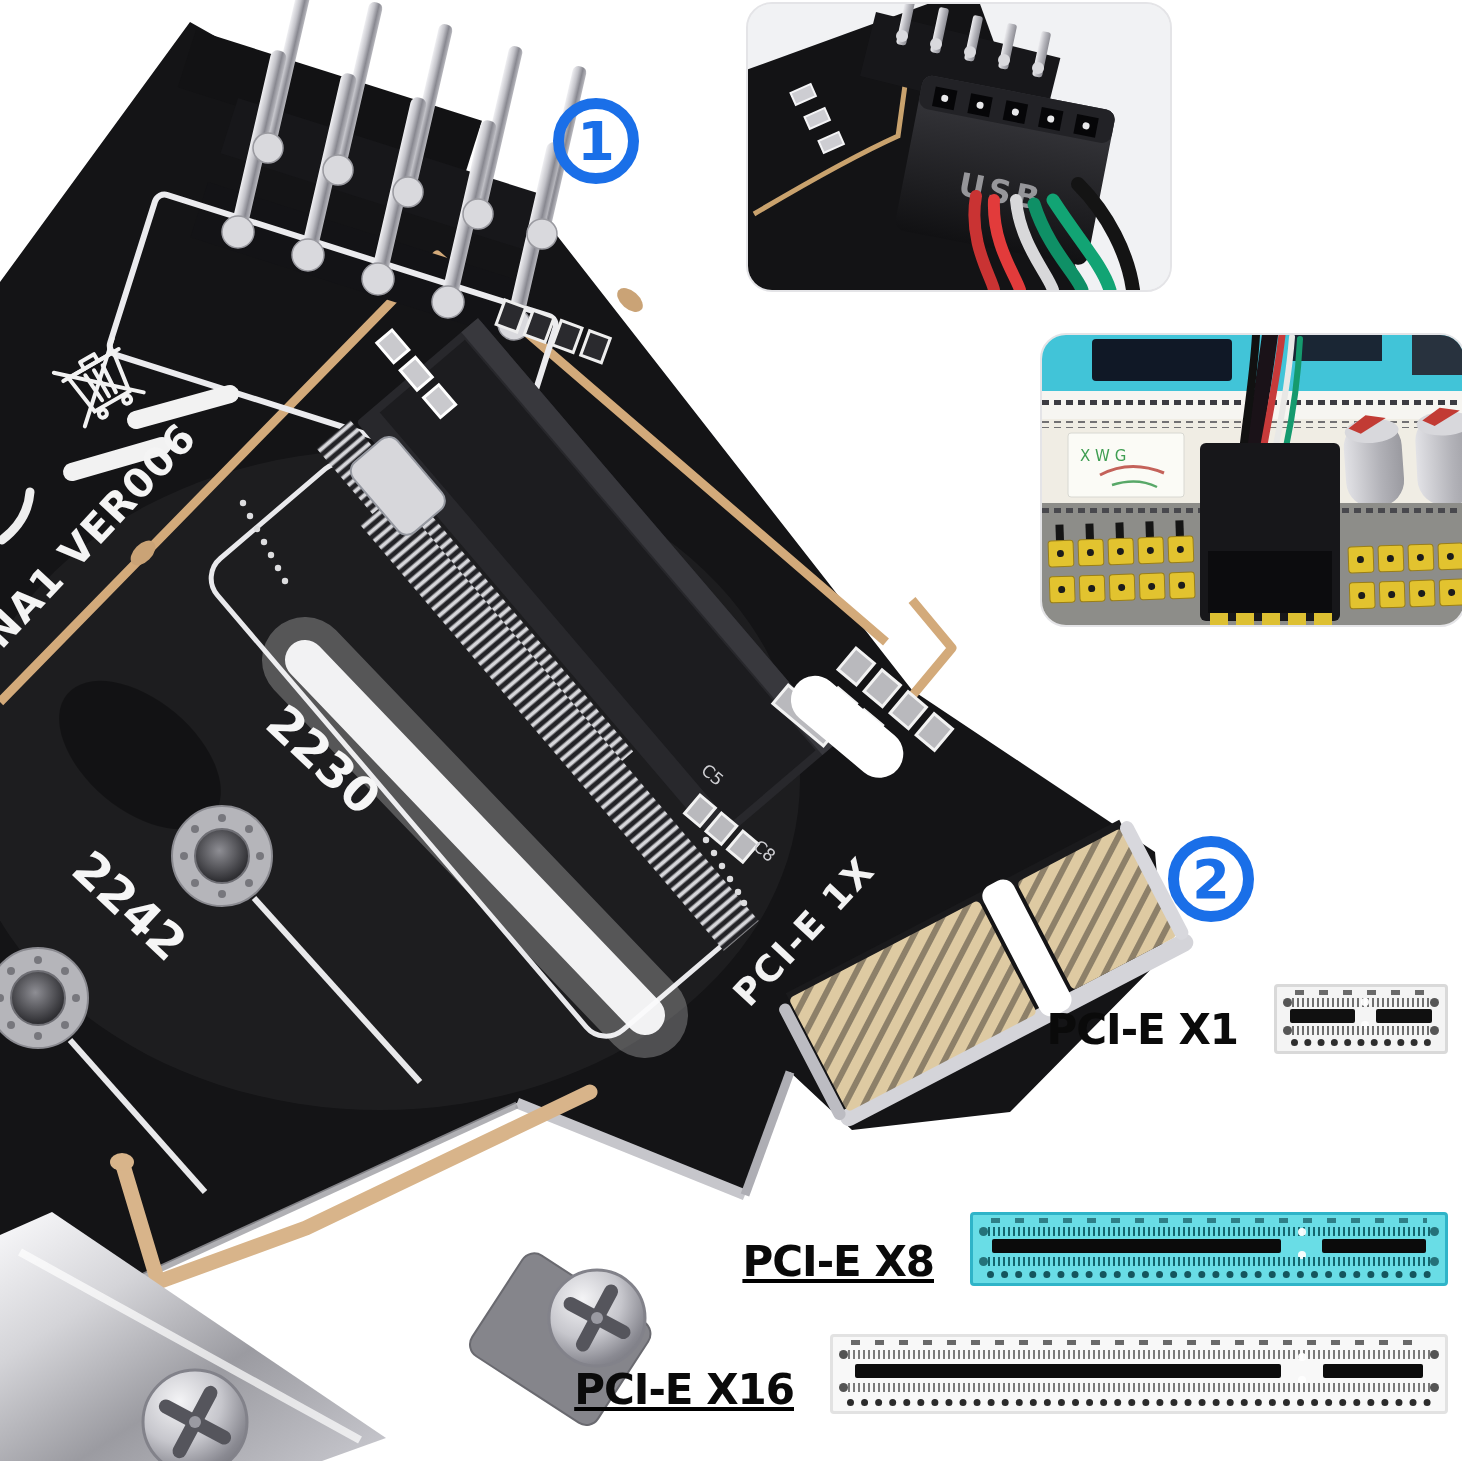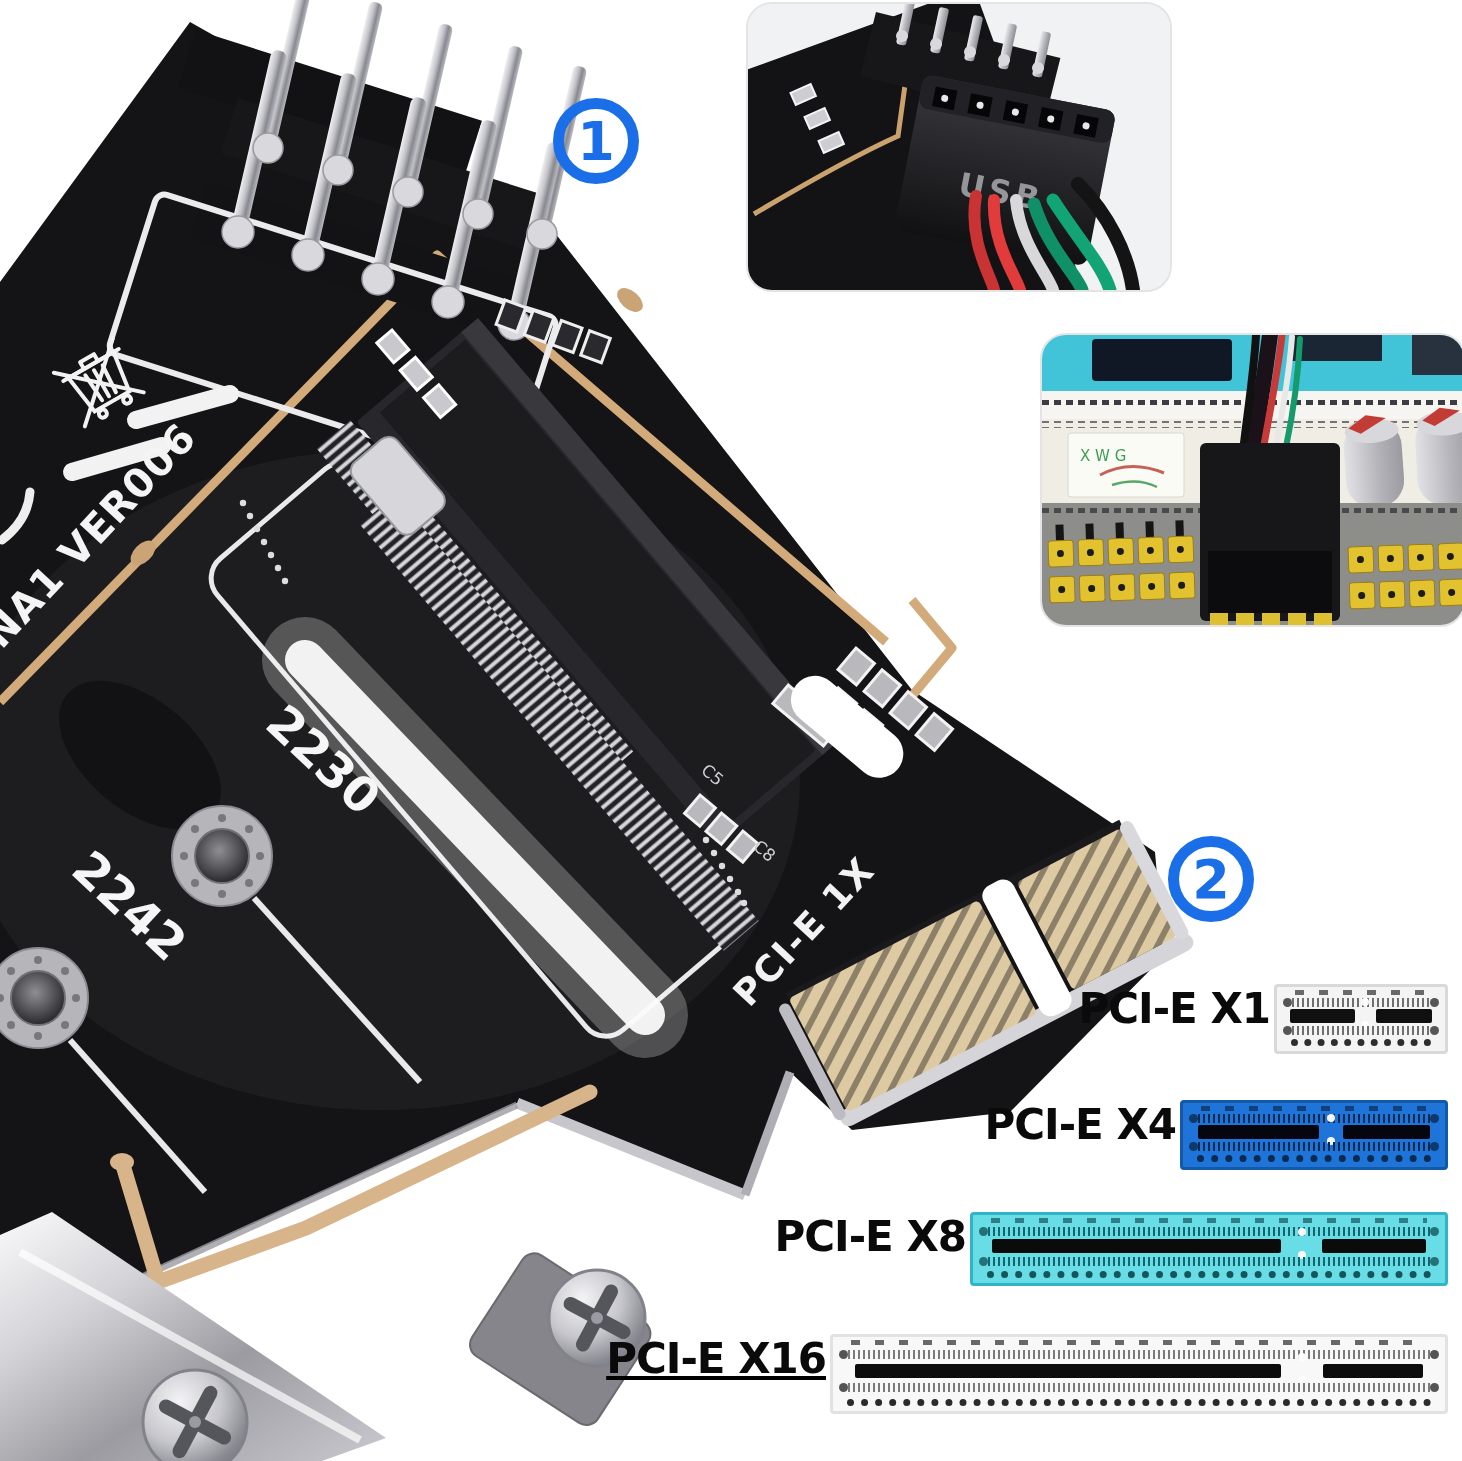--- a/index.html
+++ b/index.html
@@ -17,21 +17,21 @@
 
   
   .badge{position:absolute;width:86px;height:86px;box-sizing:border-box;
          border:11px solid #1a6fe8;border-radius:50%;color:#1a6fe8;
          display:flex;align-items:center;justify-content:center;
          font-size:54px;font-weight:bold;background:transparent;}
   #badge-1{left:553px;top:98px;}
   #badge-2{left:1168px;top:836px;}
 
   
-  .slot-row{position:absolute;right:14px;display:flex;align-items:flex-start;gap:4px;}
+  .slot-row{position:absolute;right:14px;display:flex;align-items:flex-end;gap:36px;}
   .slot-label{font-weight:700;font-size:42px;color:#0a0a0a;letter-spacing:-1px;white-space:nowrap;}
   .slot-graphic{position:relative;width:var(--gw);height:var(--gh);box-sizing:border-box;
     background:var(--body);border:3px solid var(--border);border-radius:4px;
     display:flex;flex-direction:column;justify-content:space-between;padding:3px 6px;}
   .ticks{height:5px;margin:0 12px;opacity:.7;
     background:repeating-linear-gradient(90deg,var(--dot) 0 9px,transparent 9px 24px);}
   .pinrow{height:9px;margin:1px 9px;position:relative;
     background:repeating-linear-gradient(90deg,var(--stripe) 0 2px,transparent 2px 5px);}
   .pinrow::before,.pinrow::after{content:'';position:absolute;top:0;width:9px;height:9px;
     border-radius:50%;background:var(--dot);opacity:.8;}
@@ -515,36 +515,22 @@
       <div class="channel">
         <span class="seg left"></span>
           <span class="seg right"></span>
           <span class="keydot"></span>
       </div>
       <div class="pinrow"></div>
       <div class="dots"></div>
     </div>
   </div>
 
-  <div class="slot-row" style="top: 1100px; --body: #1e74d8; --border: #1259a8; --stripe: #0a2a50; --channel: #06060e; --dot: #0a2a50; --left: 50%; --right: 36%; --keyx: 57%;">
-    <div class="slot-label">PCI-E X4</div>
-    <div class="slot-graphic" style="--gw:268px;--gh:70px;">
-      <div class="ticks"></div>
-      <div class="pinrow"></div>
-      <div class="channel">
-        <span class="seg left"></span>
-          <span class="seg right"></span>
-          <span class="keydot"></span>
-      </div>
-      <div class="pinrow"></div>
-      <div class="dots"></div>
-    </div>
-  </div>
-
-  <div class="slot-row" style="top: 1212px; --body: #69dde6; --border: #2fb4c8; --stripe: #14666e; --channel: #0b0b0b; --dot: #14565e; --left: 64%; --right: 23%; --keyx: 70.5%;">
+
+  <div class="slot-row" style="top: 1212px; text-decoration: underline; --body: #69dde6; --border: #2fb4c8; --stripe: #14666e; --channel: #0b0b0b; --dot: #14565e; --left: 64%; --right: 23%; --keyx: 70.5%;">
     <div class="slot-label">PCI-E X8</div>
     <div class="slot-graphic" style="--gw:478px;--gh:74px;">
       <div class="ticks"></div>
       <div class="pinrow"></div>
       <div class="channel">
         <span class="seg left"></span>
           <span class="seg right"></span>
           <span class="keydot"></span>
       </div>
       <div class="pinrow"></div>

